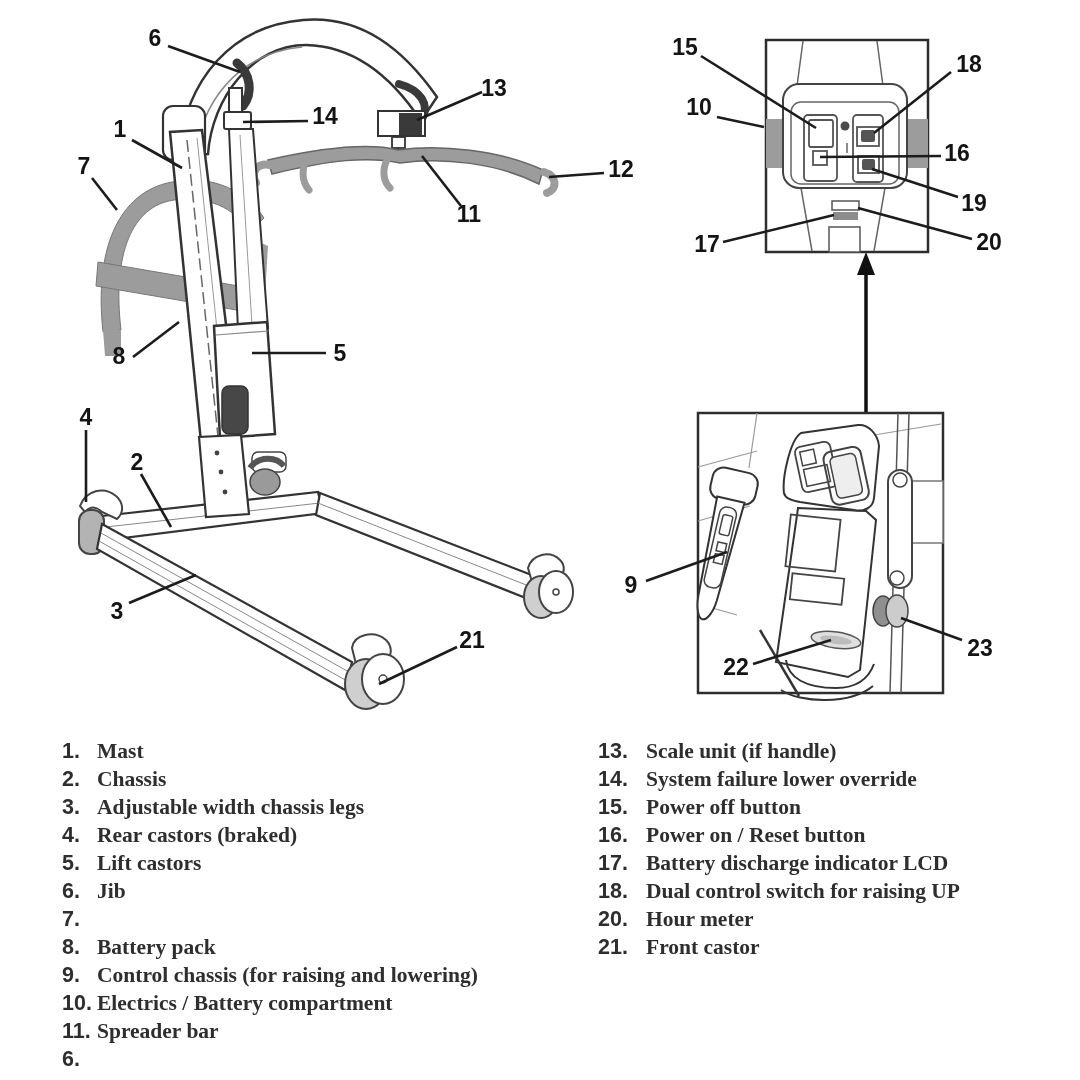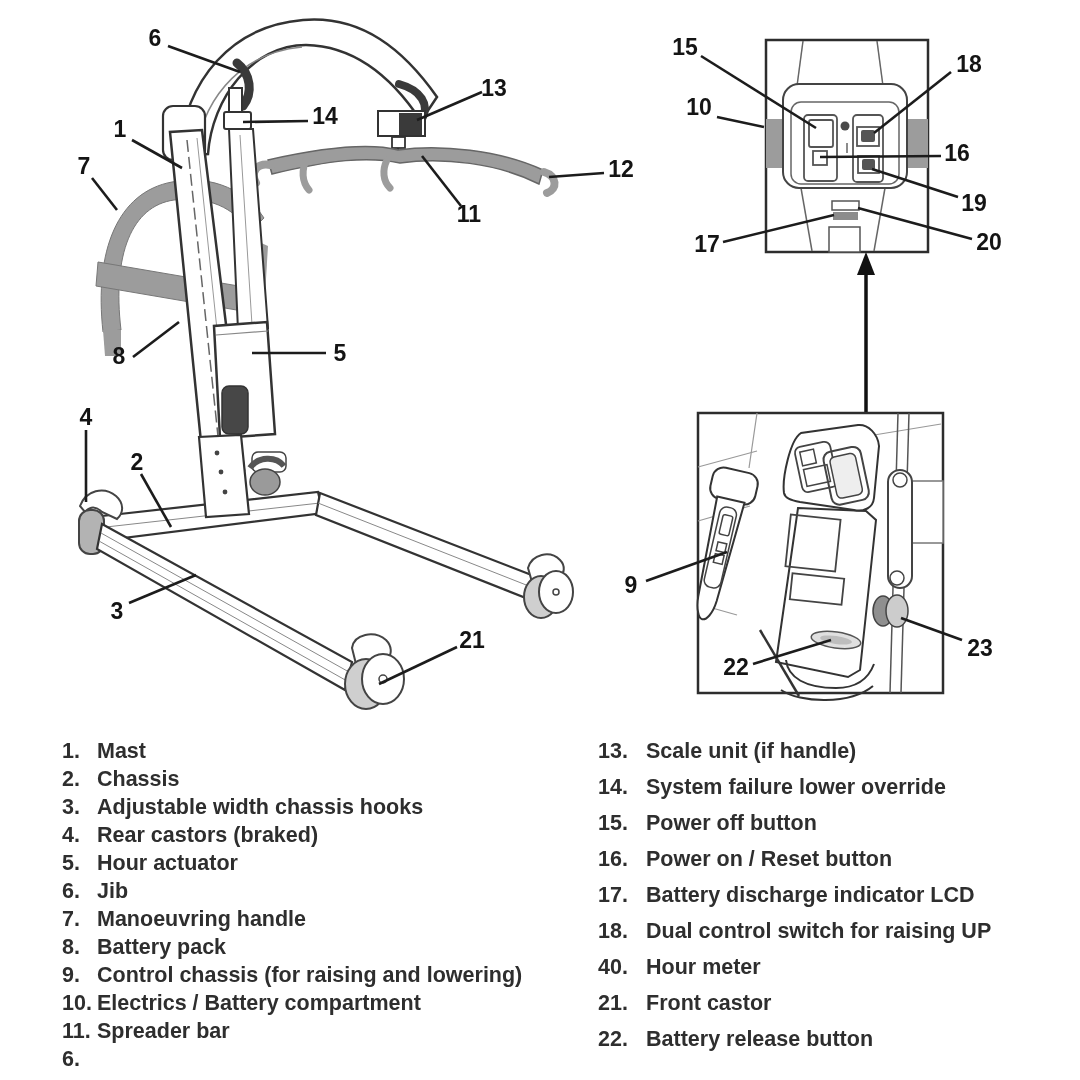--- a/index.html
+++ b/index.html
@@ -1,25 +1,25 @@
 <!DOCTYPE html>
 <html><head>
 <meta charset="utf-8">
 <style>
   html,body{margin:0;padding:0;background:#fff;}
   .page{position:relative;width:1080px;height:1080px;background:#ffffff;overflow:hidden;
         font-family:"Liberation Sans",sans-serif;}
   .diagram-svg{position:absolute;left:0;top:0;}
   .legend-col{position:absolute;display:flex;flex-direction:column;}
   .legend-col.left{left:62px;top:737px;}
-  .legend-col.right{left:598px;top:737px;gap:8px;}
+  .legend-col.right{left:598px;top:737px;}
   .lrow{display:flex;line-height:28px;font-size:21.5px;font-weight:600;color:#2e2e2e;}
   .legend-col.left .lnum{width:35px;flex:none;}
   .legend-col.right .lnum{width:48px;flex:none;}
-  .ltext{white-space:nowrap;}
+  .ltext{white-space:nowrap;font-family:Liberation Serif, serif;}
 </style>
 </head>
 <body>
 
 <div class="page">
 
   <svg class="diagram-svg" width="1080" height="735" viewBox="0 0 1080 735">
 
     <g>
 
@@ -269,37 +269,36 @@
       <div class="lrow">
         <span class="lnum">1.</span>
         <span class="ltext">Mast</span>
       </div>
       <div class="lrow">
         <span class="lnum">2.</span>
         <span class="ltext">Chassis</span>
       </div>
       <div class="lrow">
         <span class="lnum">3.</span>
-        <span class="ltext">Adjustable width chassis hooks</span>
+        <span class="ltext">Adjustable width chassis legs</span>
       </div>
       <div class="lrow">
         <span class="lnum">4.</span>
         <span class="ltext">Rear castors (braked)</span>
       </div>
       <div class="lrow">
         <span class="lnum">5.</span>
-        <span class="ltext">Hour actuator</span>
+        <span class="ltext">Lift castors</span>
       </div>
       <div class="lrow">
         <span class="lnum">6.</span>
         <span class="ltext">Jib</span>
       </div>
       <div class="lrow">
         <span class="lnum">7.</span>
-        <span class="ltext">Manoeuvring handle</span>
       </div>
       <div class="lrow">
         <span class="lnum">8.</span>
         <span class="ltext">Battery pack</span>
       </div>
       <div class="lrow">
         <span class="lnum">9.</span>
         <span class="ltext">Control chassis (for raising and lowering)</span>
       </div>
       <div class="lrow">
@@ -333,25 +332,21 @@
       </div>
       <div class="lrow">
         <span class="lnum">17.</span>
         <span class="ltext">Battery discharge indicator LCD</span>
       </div>
       <div class="lrow">
         <span class="lnum">18.</span>
         <span class="ltext">Dual control switch for raising UP</span>
       </div>
       <div class="lrow">
-        <span class="lnum">40.</span>
+        <span class="lnum">20.</span>
         <span class="ltext">Hour meter</span>
       </div>
       <div class="lrow">
         <span class="lnum">21.</span>
         <span class="ltext">Front castor</span>
       </div>
-      <div class="lrow">
-        <span class="lnum">22.</span>
-        <span class="ltext">Battery release button</span>
-      </div>
     </div>
 </div>
 
 </body></html>

